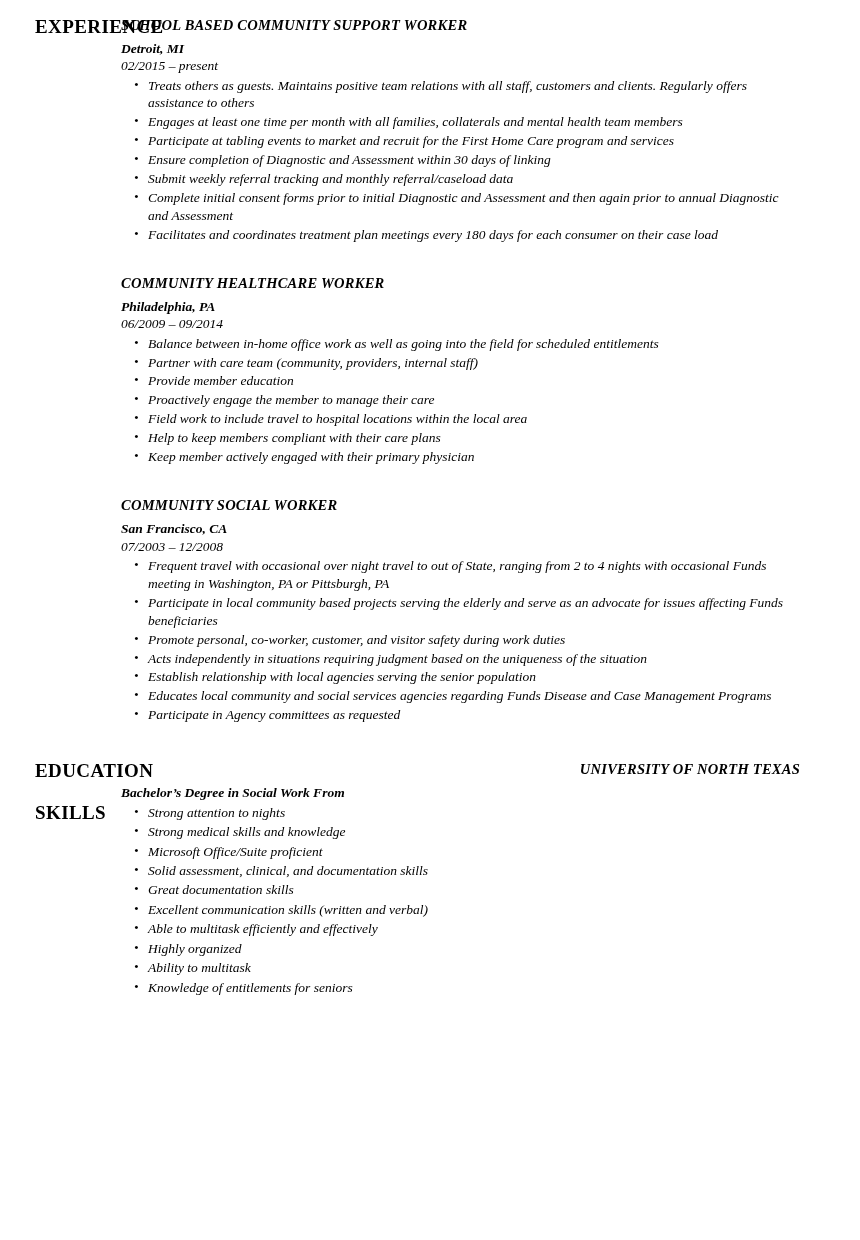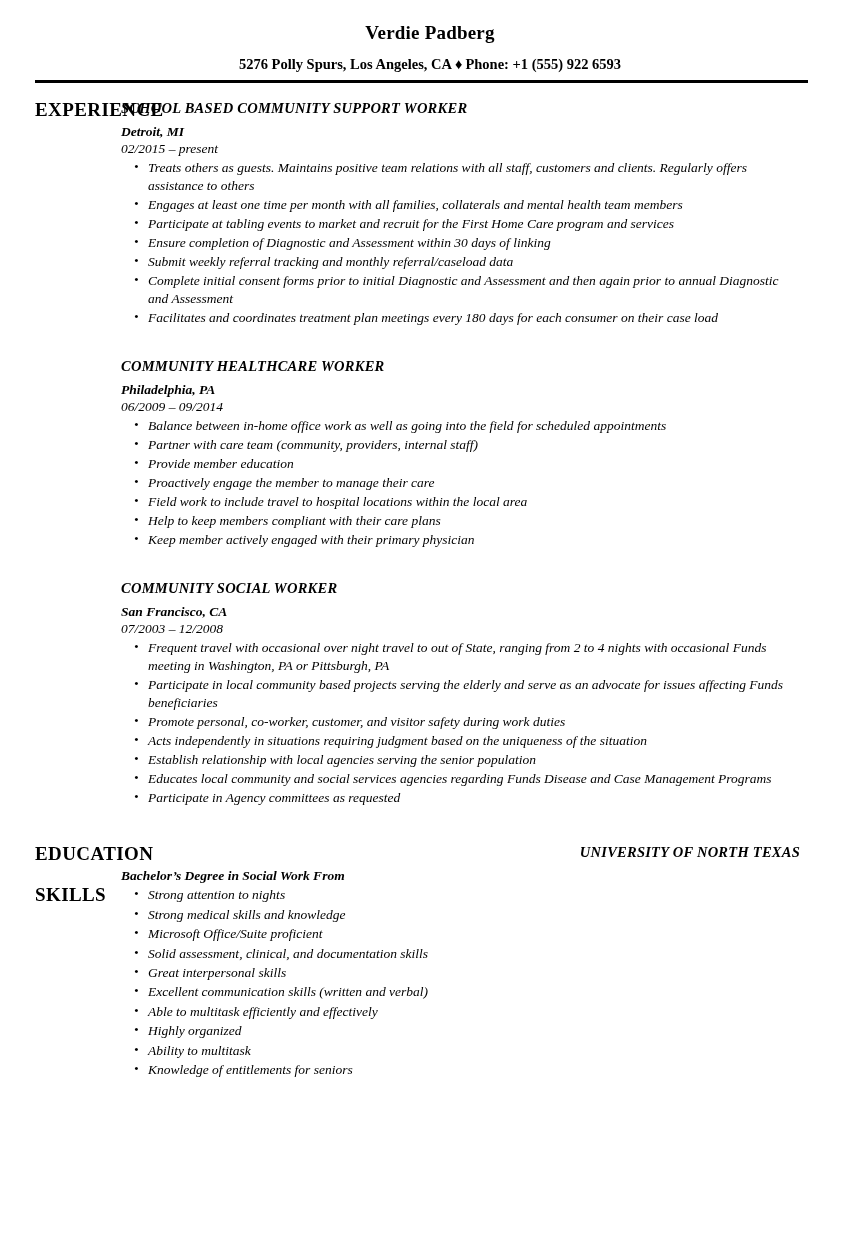--- a/index.html
+++ b/index.html
@@ -138,27 +138,20 @@
   }
 
   
   #skills-list li { margin-top: 1.5px; }
 </style>
 </head>
 <body>
 
 <div class="page">
 
-  <div class="header">
-    <div class="cand-name">Verdie Padberg</div>
-    <div class="cand-contact">
-      <span>5276 Polly Spurs, Los Angeles, CA</span><span class="sep">♦</span><span>Phone: +1 (555) 922 6593</span>
-    </div>
-    <div class="header-rule"></div>
-  </div>
 
   <div class="section" id="experience-section">
     <div class="sec-label">EXPERIENCE</div>
     <div class="sec-body">
 
       <div class="job">
         <div class="job-title">SCHOOL BASED COMMUNITY SUPPORT WORKER</div>
         <div class="job-location">Detroit, MI</div>
         <div class="job-dates">02/2015 – present</div>
         <ul class="bullets">
@@ -170,21 +163,21 @@
           <li>Complete initial consent forms prior to initial Diagnostic and Assessment and then again prior to annual Diagnostic and Assessment</li>
           <li>Facilitates and coordinates treatment plan meetings every 180 days for each consumer on their case load</li>
         </ul>
       </div>
 
       <div class="job">
         <div class="job-title">COMMUNITY HEALTHCARE WORKER</div>
         <div class="job-location">Philadelphia, PA</div>
         <div class="job-dates">06/2009 – 09/2014</div>
         <ul class="bullets">
-          <li>Balance between in-home office work as well as going into the field for scheduled appointments</li>
+          <li>Balance between in-home office work as well as going into the field for scheduled entitlements</li>
           <li>Partner with care team (community, providers, internal staff)</li>
           <li>Provide member education</li>
           <li>Proactively engage the member to manage their care</li>
           <li>Field work to include travel to hospital locations within the local area</li>
           <li>Help to keep members compliant with their care plans</li>
           <li>Keep member actively engaged with their primary physician</li>
         </ul>
       </div>
 
       <div class="job">
@@ -214,21 +207,21 @@
   </div>
 
   <div class="section" id="skills-section">
     <div class="sec-label">SKILLS</div>
     <div class="sec-body">
       <ul class="bullets" id="skills-list">
         <li>Strong attention to nights</li>
         <li>Strong medical skills and knowledge</li>
         <li>Microsoft Office/Suite proficient</li>
         <li>Solid assessment, clinical, and documentation skills</li>
-        <li>Great interpersonal skills</li>
+        <li>Great documentation skills</li>
         <li>Excellent communication skills (written and verbal)</li>
         <li>Able to multitask efficiently and effectively</li>
         <li>Highly organized</li>
         <li>Ability to multitask</li>
         <li>Knowledge of entitlements for seniors</li>
       </ul>
     </div>
   </div>
 
 </div>

